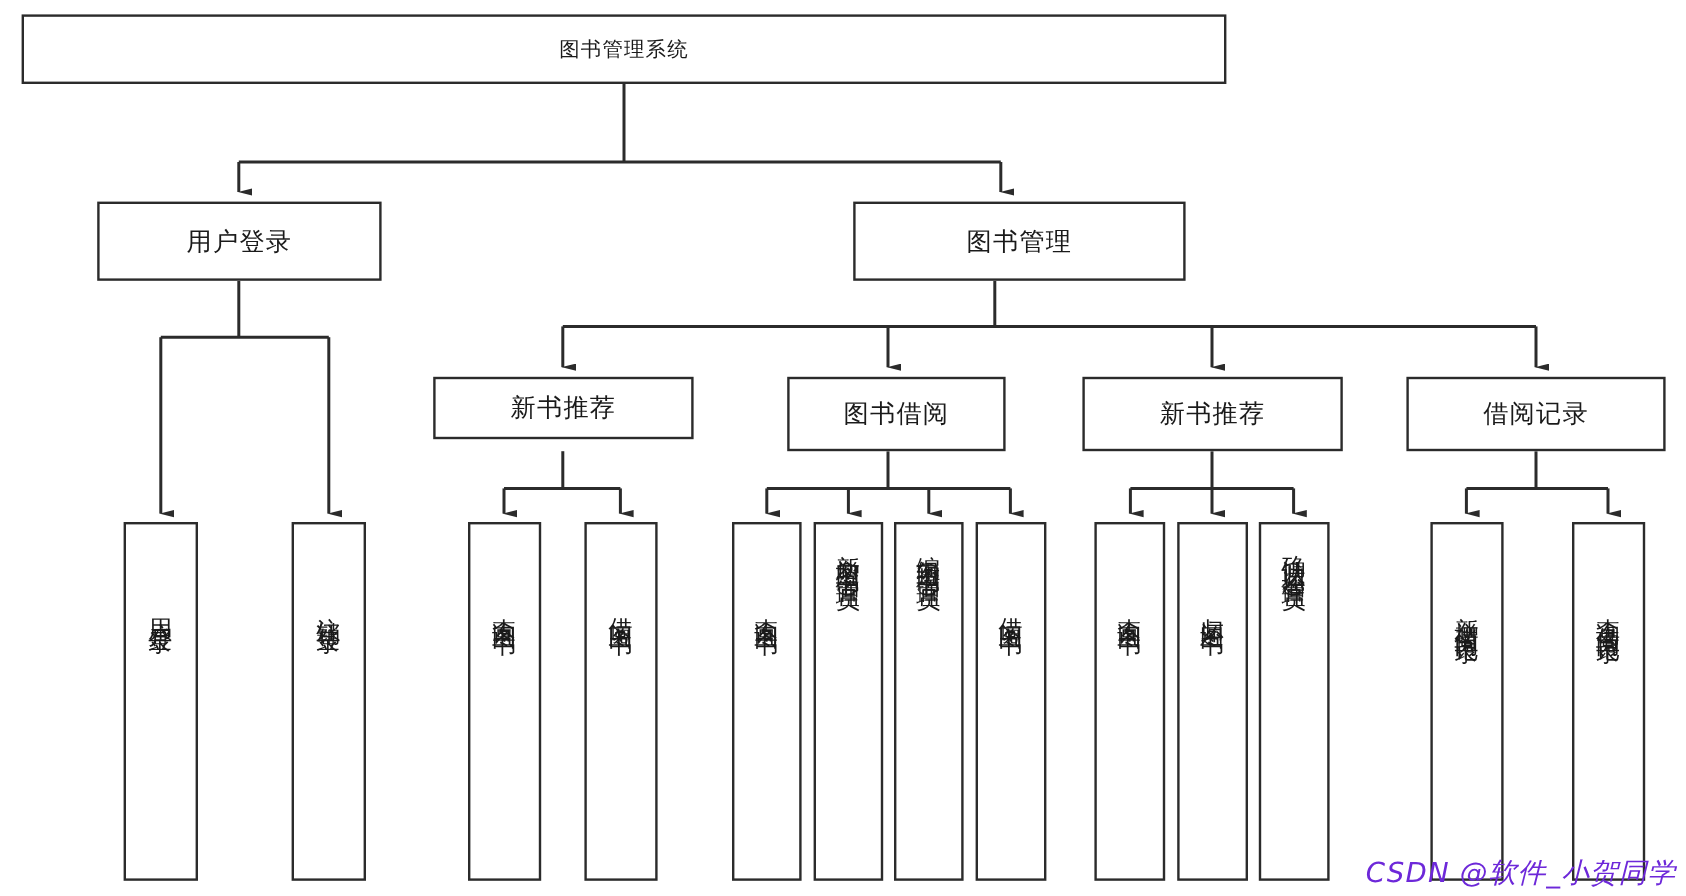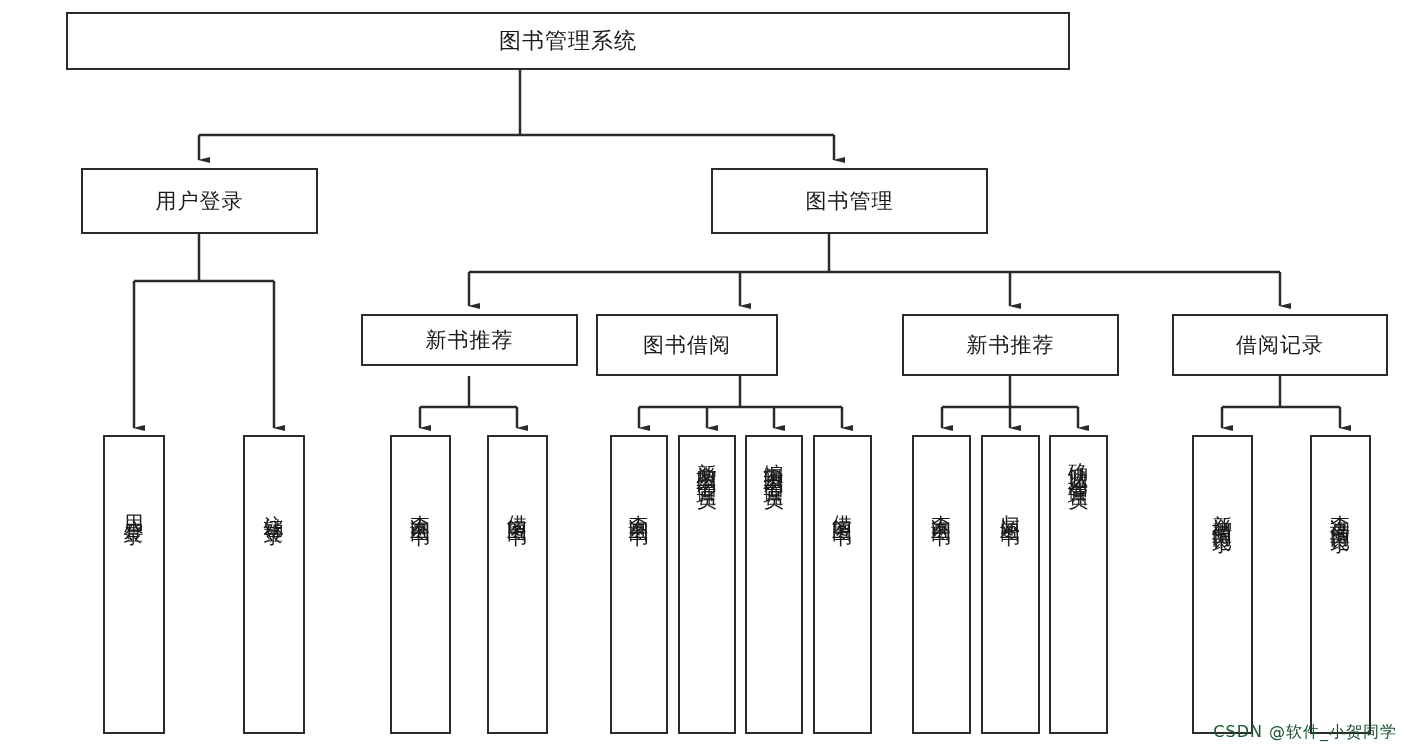--- a/index.html
+++ b/index.html
@@ -38,43 +38,44 @@
   .node.v .vtext {
     writing-mode: vertical-rl;
     text-orientation: upright;
     letter-spacing: 4px;
     line-height: 1.0;
     white-space: nowrap;
     display: block;
   }
   .node.v.mid .vtext { margin-top: 56px; }
   .node.v.top .vtext { margin-top: 4px; }
-  #root-node { font-size: 22px; margin-left: 48px; }
+  #root-node { font-size: 17px; }
   svg.links {
     position: absolute;
     left: 0;
     top: 0;
     width: 1405px;
     height: 747px;
     pointer-events: none;
   }
   .ln {
     stroke: #2b2b2b;
     stroke-width: 2.5;
     fill: none;
   }
   .arrowhead { fill: #2b2b2b; }
   #watermark {
     position: absolute;
     right: 8px;
     bottom: 4px;
-    font-size: 16px;
-    color: #14532d;
+    font-size: 23px;
+    color: #6d28d9;
     letter-spacing: 1px;
     white-space: nowrap;
+    font-style: italic;
   }
 </style>
 </head>
 <body>
 
 <div id="canvas">
 
   <svg class="links" viewBox="0 0 1405 747">
     <defs>
       <marker id="ah" markerWidth="10" markerHeight="12" refX="3" refY="11" orient="auto" markerUnits="userSpaceOnUse">
@@ -132,21 +133,21 @@
   </div>
 
   <div class="node h" style="left:711px; top:168px; width:277px; height:66px;">
     <span>图书管理</span>
   </div>
 
   <div class="node h" style="left:361px; top:314px; width:217px; height:52px;">
     <span>新书推荐</span>
   </div>
 
-  <div class="node h" style="left:596px; top:314px; width:182px; height:62px;">
+  <div class="node h" style="left:656px; top:314px; width:182px; height:62px;">
     <span>图书借阅</span>
   </div>
 
   <div class="node h" style="left:902px; top:314px; width:217px; height:62px;">
     <span>新书推荐</span>
   </div>
 
   <div class="node h" style="left:1172px; top:314px; width:216px; height:62px;text-align:right;">
     <span>借阅记录</span>
   </div>

